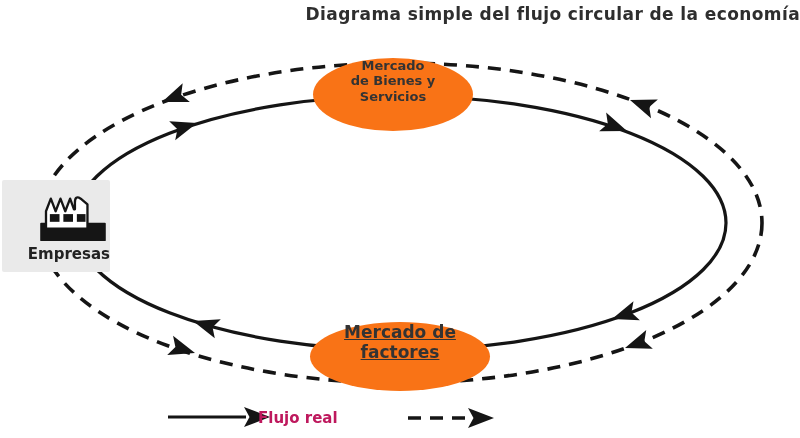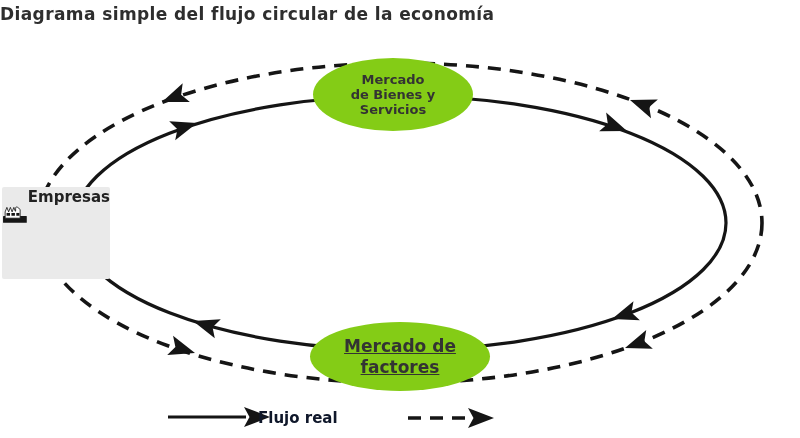--- a/index.html
+++ b/index.html
@@ -2,39 +2,39 @@
 <html><head>
 <meta charset="utf-8">
 <style>
   html,body{margin:0;padding:0;background:#fff;}
   .stage{
     position:relative;width:800px;height:438px;background:#ffffff;overflow:hidden;
     font-family:"DejaVu Sans","Liberation Sans",sans-serif;color:#2e2e2e;
   }
   .abs{position:absolute;}
   .title{
-    left:0;top:4px;width:800px;text-align:left;
+    left:0;top:4px;width:800px;text-align:right;
     font-size:17px;font-weight:700;letter-spacing:.4px;color:#2e2e2e;
   }
   svg.flows{left:0;top:0;}
   .node{
-    background:#84cc16;border-radius:50%;
-    display:flex;align-items:center;justify-content:center;text-align:center;
+    background:#f97316;border-radius:50%;
+    display:flex;justify-content:center;text-align:center;
     font-weight:700;color:#333;white-space:pre-line;line-height:1.18;
   }
   .node.goods{left:313px;top:58px;width:160px;height:73px;font-size:13px;}
   .node.factors{left:310px;top:322px;width:180px;height:69px;font-size:17px;text-decoration:underline;}
   .agent-box{
     background:#eaeaea;border-radius:2px;
-    display:flex;align-items:flex-start;justify-content:center;margin-top:7px;
+    display:flex;flex-direction:column;align-items:flex-end;justify-content:center;
   }
   .agent-box.firms{left:2px;top:180px;width:108px;height:92px;}
   .agent-box.households{left:687px;top:180px;width:107px;height:92px;}
   .agent-label{font-weight:700;font-size:15px;color:#222;margin-top:1px;}
-  .legend-label{top:409px;font-weight:700;font-size:15px;color:#0f172a;}
+  .legend-label{top:409px;font-weight:700;font-size:15px;color:#be185d;}
   .legend-label.real{left:258px;}
   .legend-label.monetary{left:502px;}
 </style>
 </head>
 <body>
 
 <div class="stage">
 
   <svg class="flows abs" width="800" height="438" viewBox="0 0 800 438">
     <defs>

